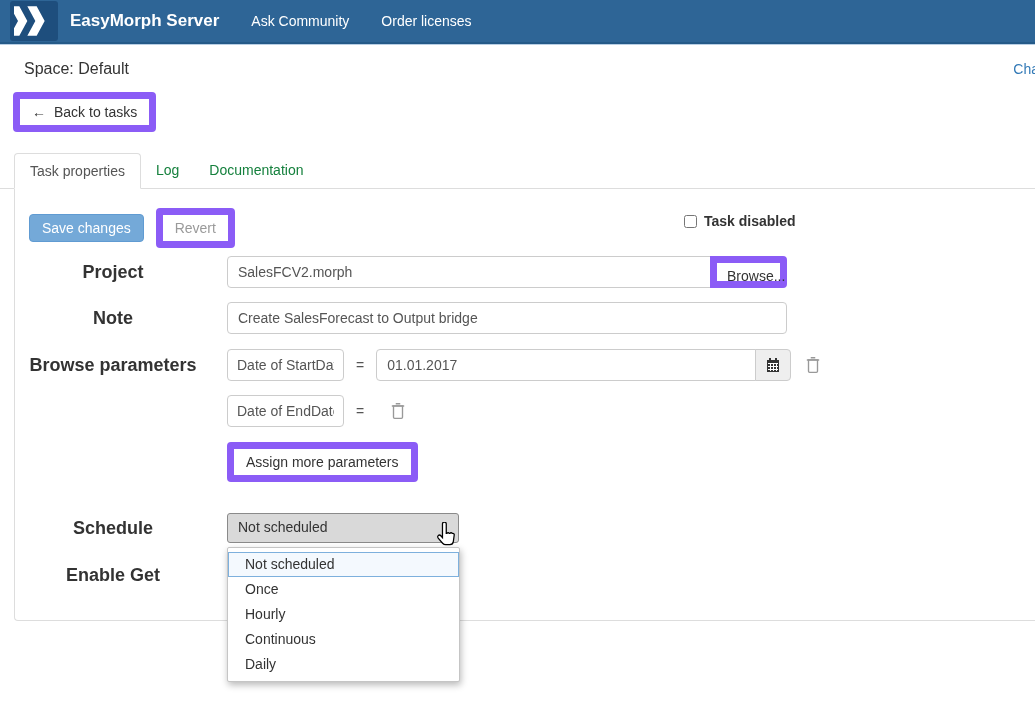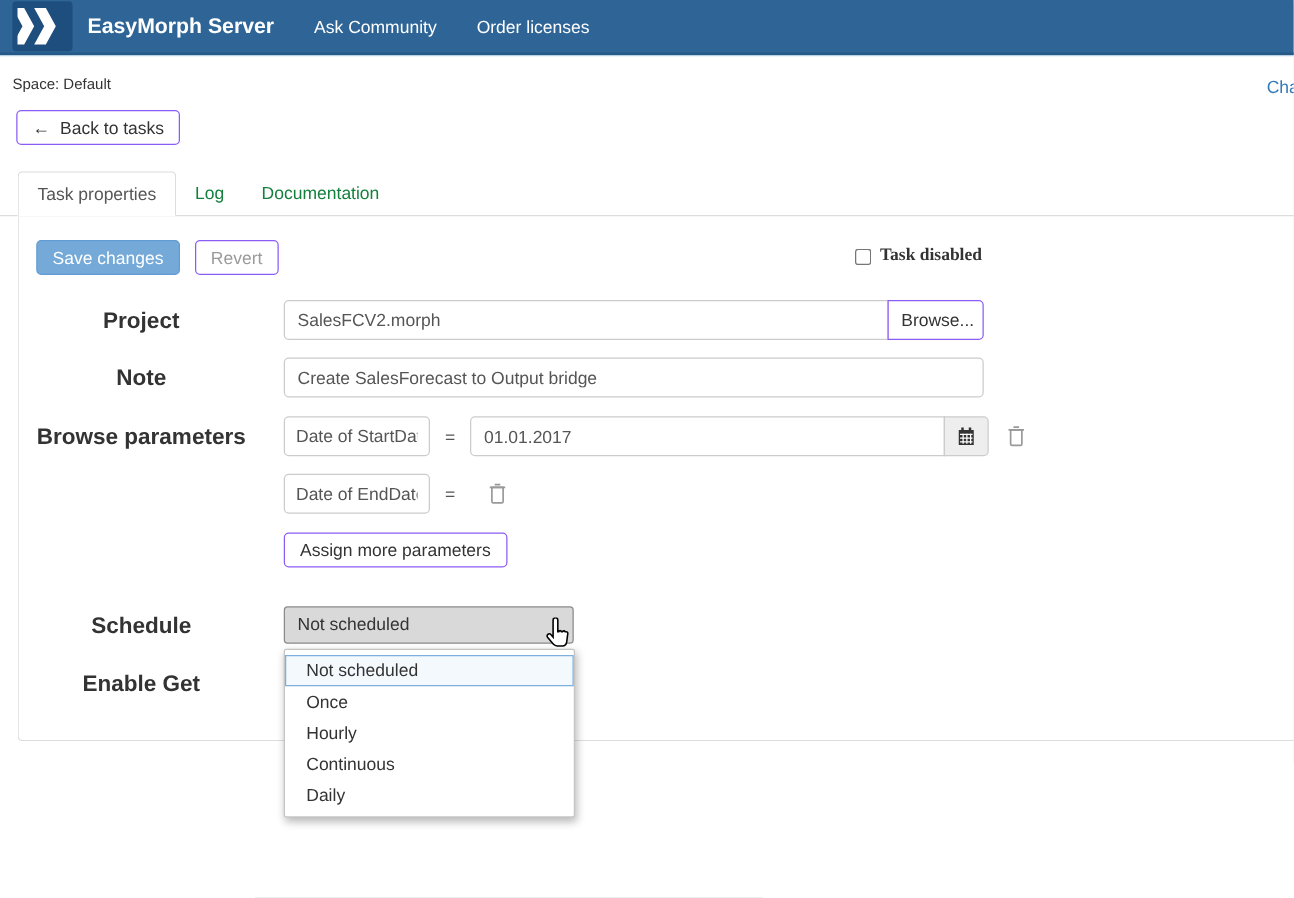--- a/index.html
+++ b/index.html
@@ -15,25 +15,25 @@
     box-shadow:0 1px 0 #b9cfe4; display:flex; align-items:center;
   }
   .logo {
     width:48px; height:40px; margin-left:10px; background:#1e4e7d;
     border-radius:3px; display:flex; align-items:center; justify-content:center; overflow:hidden;
   }
   .brand { color:#fff; font-size:17px; font-weight:700; margin-left:12px; }
   .nav-link { color:#fff; font-size:14px; margin-left:32px; text-decoration:none; cursor:pointer; }
 
   
-  .space-row { padding:16px 0 0 10px; font-size:12px; }
+  .space-row { padding:16px 0 0 24px; font-size:16px; }
   .change-link { position:absolute; top:61px; right:-4px; color:#337ab7; font-size:14px; cursor:pointer; }
 
   .btn {
-    display:inline-block; background:#fff; border:1px solid #8b5cf6; border-radius:4px;
+    display:inline-block; background:#fff; border:7px solid #8b5cf6; border-radius:4px;
     padding:5px 12px; font-size:14px; color:#333; cursor:pointer; font-family:inherit;
   }
   .back-btn { margin:14px 0 0 13px; }
   .back-btn .arrow { font-weight:700; margin-right:8px; }
 
   
   .tabs { display:flex; margin-top:21px; padding-left:14px; border-bottom:1px solid #ddd; }
   .tab { padding:9px 15px; font-size:14px; color:#15803d; cursor:pointer; }
   .tab.active {
     color:#555; background:#fff; border:1px solid #ddd; border-bottom:1px solid #fff;
@@ -47,21 +47,21 @@
   }
 
   .toolbar { position:relative; height:30px; }
   .btn-save {
     background:#74a9d8; border:1px solid #609bd2; color:#fff; border-radius:4px;
     padding:5px 12px; font-size:14px; cursor:pointer; font-family:inherit;
   }
   .btn-revert { margin-left:8px; color:#9a9a9a; }
   .chk-wrap { position:absolute; left:655px; top:5px; display:flex; align-items:center; }
   .chk-wrap input { margin:0 7px 0 0; }
-  .chk-wrap label { font-weight:700; font-size:14px;font-family:Liberation Serif, serif; }
+  .chk-wrap label { font-weight:700; font-size:14px; }
 
   
   .form-row { display:flex; align-items:center; }
   .form-label { width:168px; flex:none; text-align:center; font-weight:700; font-size:18px; color:#333; margin-right:30px; }
   .row-project  { margin-top:18px; }
   .row-note     { margin-top:14px; }
   .row-params1  { margin-top:15px; }
   .row-params2  { margin-top:14px; }
   .row-assign   { margin-top:15px; padding-left:198px; }
   .row-schedule { margin-top:31px; position:relative; }

